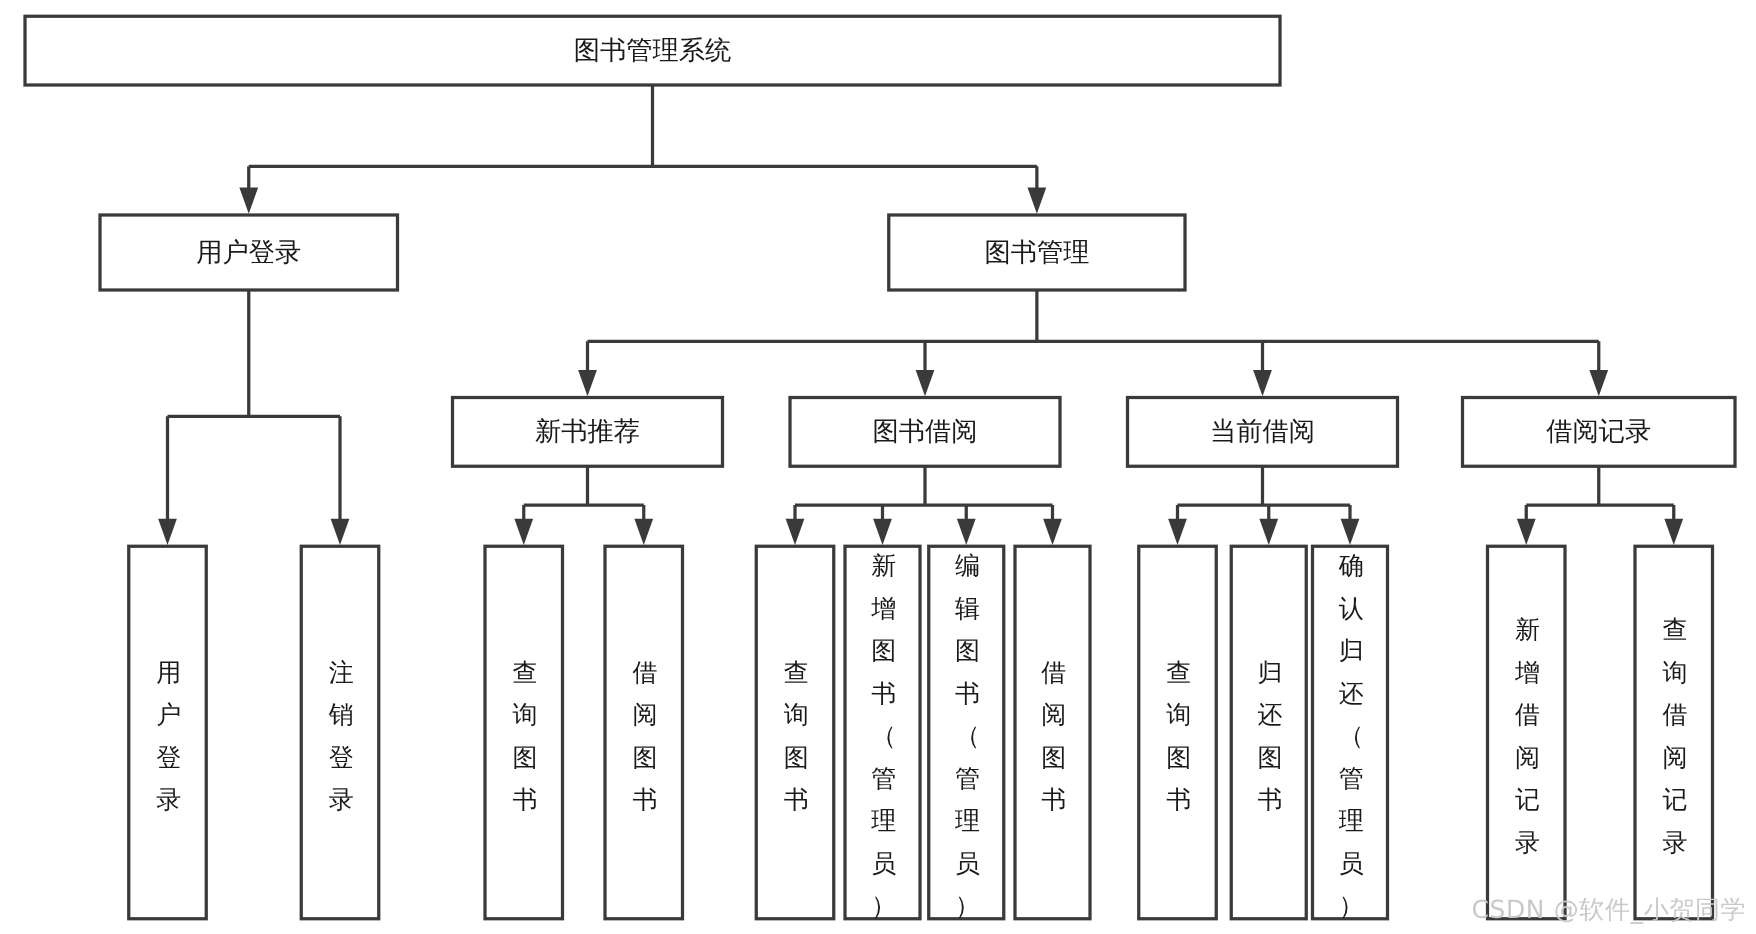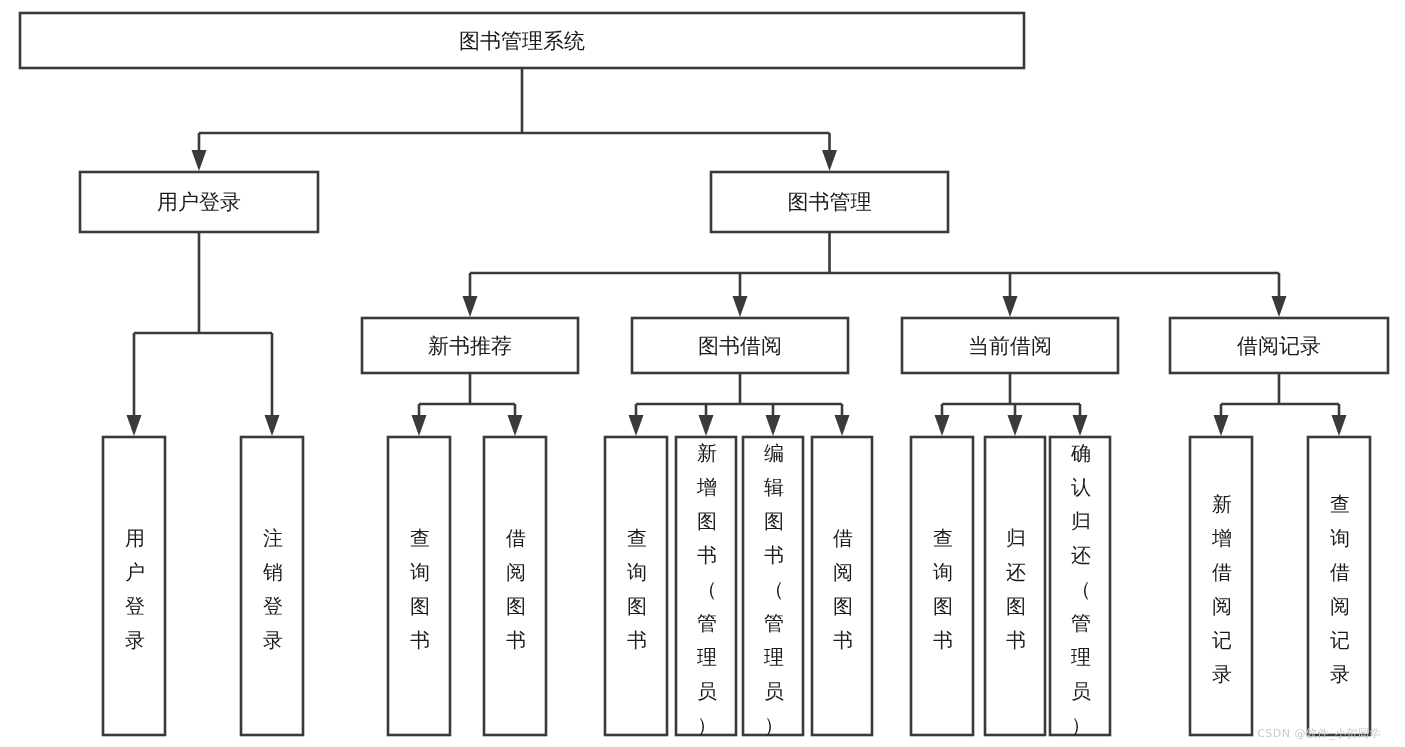--- a/index.html
+++ b/index.html
@@ -6,21 +6,21 @@
   body{font-family:"DejaVu Sans","Liberation Sans",sans-serif;}
   #stage{position:relative;width:1405px;height:747px;background:#ffffff;overflow:hidden;}
   #diagram{position:absolute;left:0;top:0;width:1405px;height:747px;}
   .node-rect{fill:#ffffff;stroke:#3a3a3a;stroke-width:2.6;}
   .node-label{font-family:"DejaVu Sans","Liberation Sans",sans-serif;fill:#1a1a1a;
     font-size:21px;text-anchor:middle;dominant-baseline:middle;}
   .leaf-label{font-family:"DejaVu Sans","Liberation Sans",sans-serif;fill:#1a1a1a;
     font-size:20px;text-anchor:middle;}
   .edge{stroke:#3a3a3a;stroke-width:2.6;fill:none;stroke-linecap:butt;}
   .arrow-head{fill:#3a3a3a;stroke:none;}
-  .watermark{position:absolute;right:24px;bottom:6px;color:#c9c9c9;font-size:11px;
+  .watermark{position:absolute;right:8px;bottom:6px;color:#c9c9c9;font-size:20px;
     font-family:"DejaVu Sans","Liberation Sans",sans-serif;white-space:nowrap;letter-spacing:0.5px;}
 </style>
 </head>
 <body>
 
 <div id="stage">
   <svg id="diagram" viewBox="0 0 1405 747">
     <g id="edges-layer">
         <path d="M 522 68 L 522 133" class="edge"></path>
         <path d="M 199 133 L 829.5 133" class="edge"></path>

